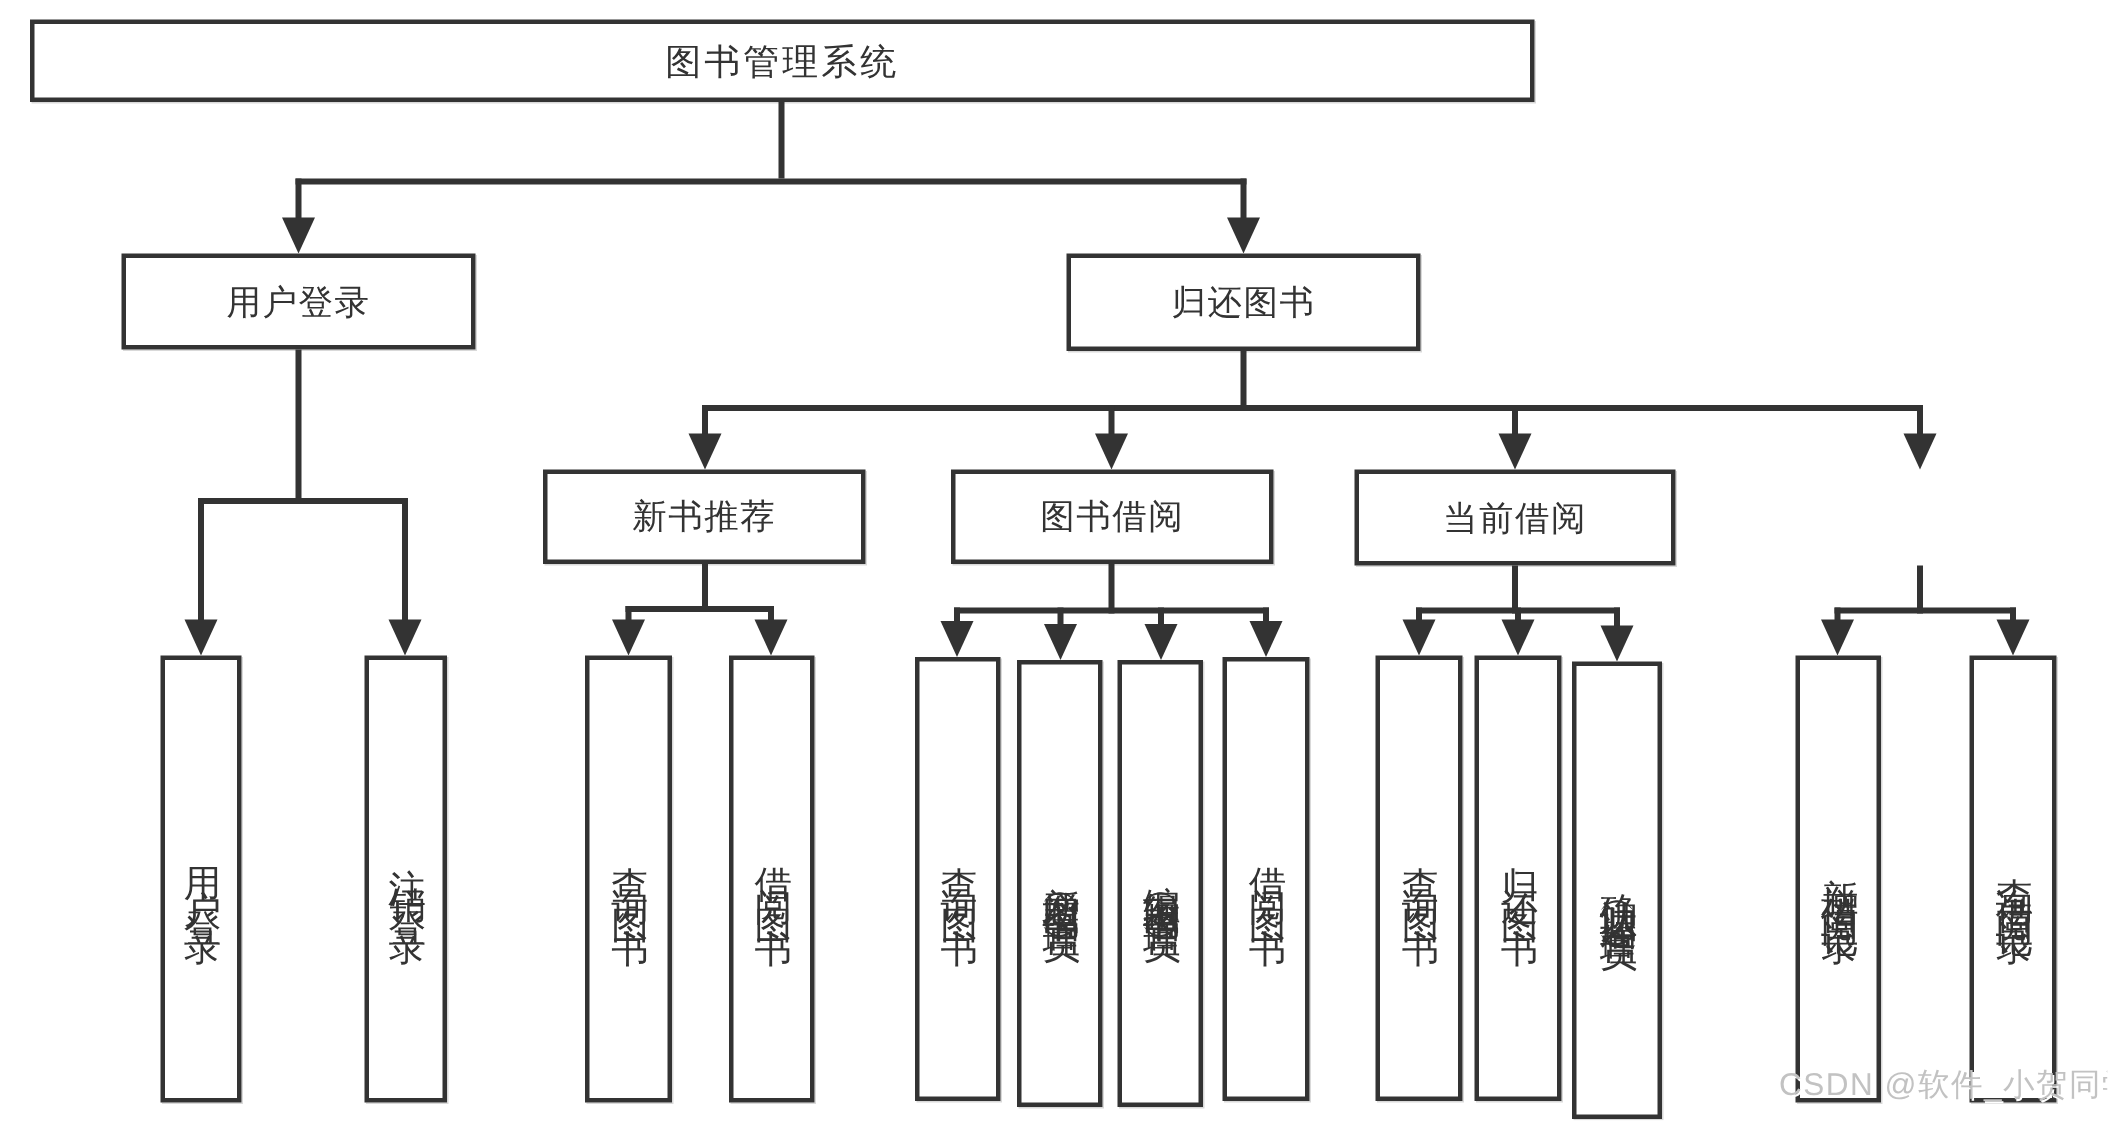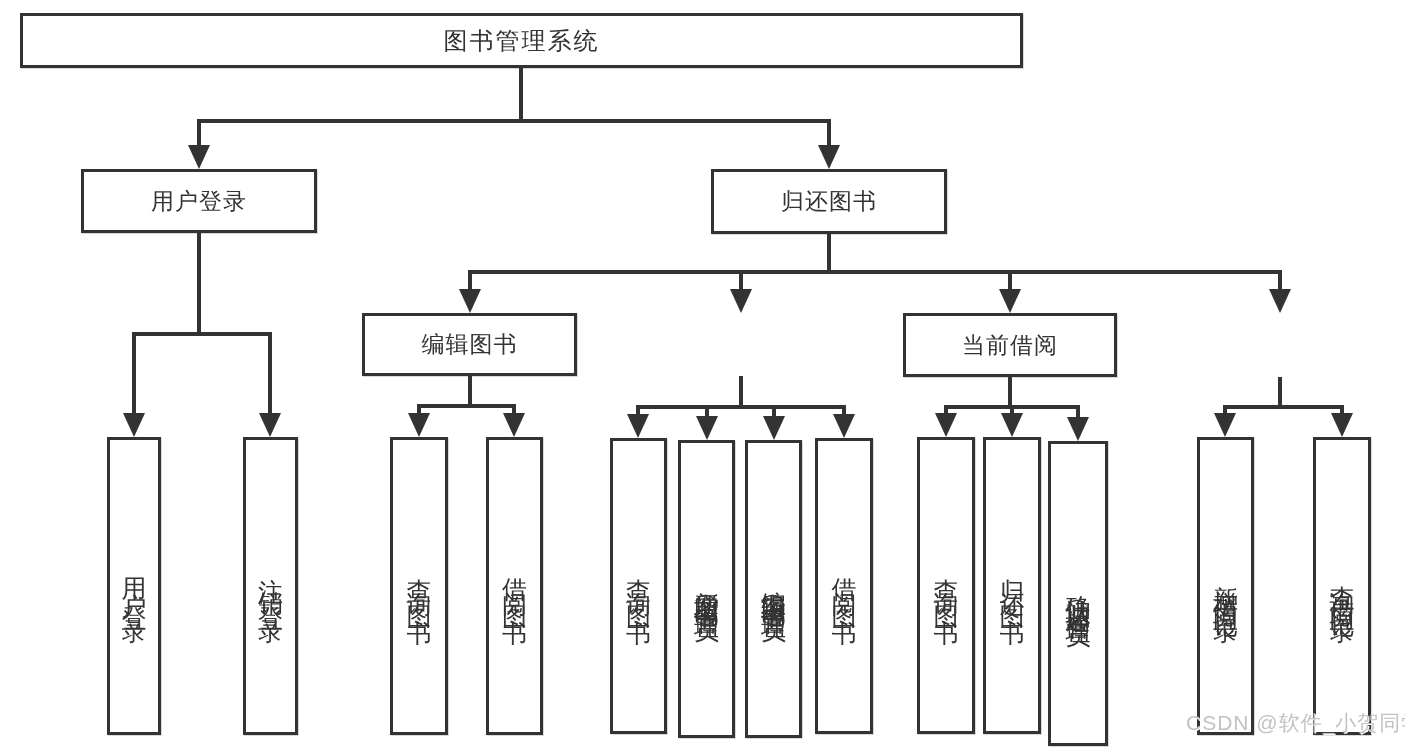--- a/index.html
+++ b/index.html
@@ -82,21 +82,24 @@
   <i class="vl" style="left:468px;top:270px;height:21px;"></i>
   <i class="ah" style="left:459px;top:289px;"></i>
   <i class="vl" style="left:739px;top:270px;height:21px;"></i>
   <i class="ah" style="left:730px;top:289px;"></i>
   <i class="vl" style="left:1008px;top:270px;height:21px;"></i>
   <i class="ah" style="left:999px;top:289px;"></i>
   <i class="vl" style="left:1278px;top:270px;height:21px;"></i>
   <i class="ah" style="left:1269px;top:289px;"></i>
 
   <div class="box hdr" style="left:362px;top:313px;width:215px;height:63px;">
-    <span>编辑图书</span>
+    <span>新书推荐</span>
+  </div>
+  <div class="box hdr" style="left:634px;top:313px;width:215px;height:63px;">
+    <span>图书借阅</span>
   </div>
   <div class="box hdr" style="left:903px;top:313px;width:214px;height:64px;text-align:center;">
     <span>当前借阅</span>
   </div>
 
   <i class="vl" style="left:468px;top:376px;height:32px;"></i>
   <i class="hl" style="left:417px;top:404px;width:99px;"></i>
   <i class="vl" style="left:417px;top:404px;height:12px;"></i>
   <i class="ah" style="left:408px;top:413px;"></i>
   <i class="vl" style="left:512px;top:404px;height:12px;"></i>

